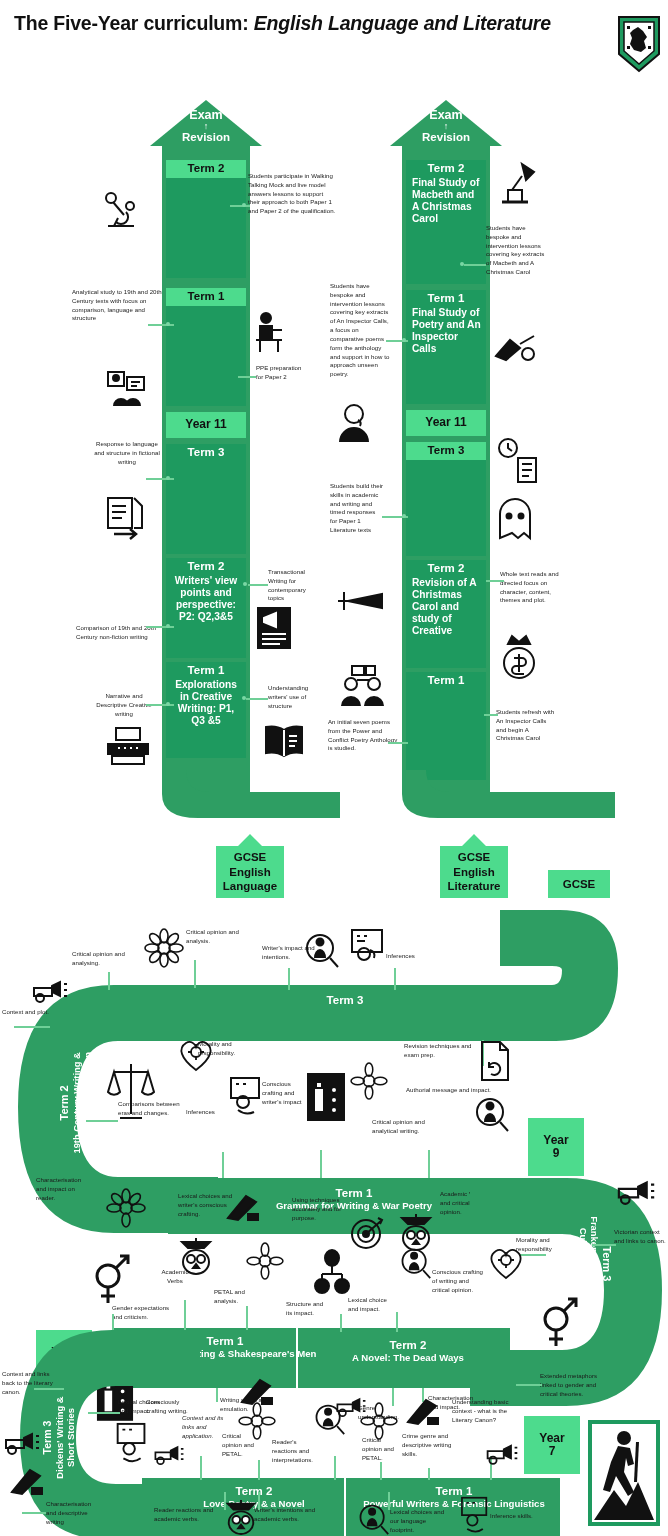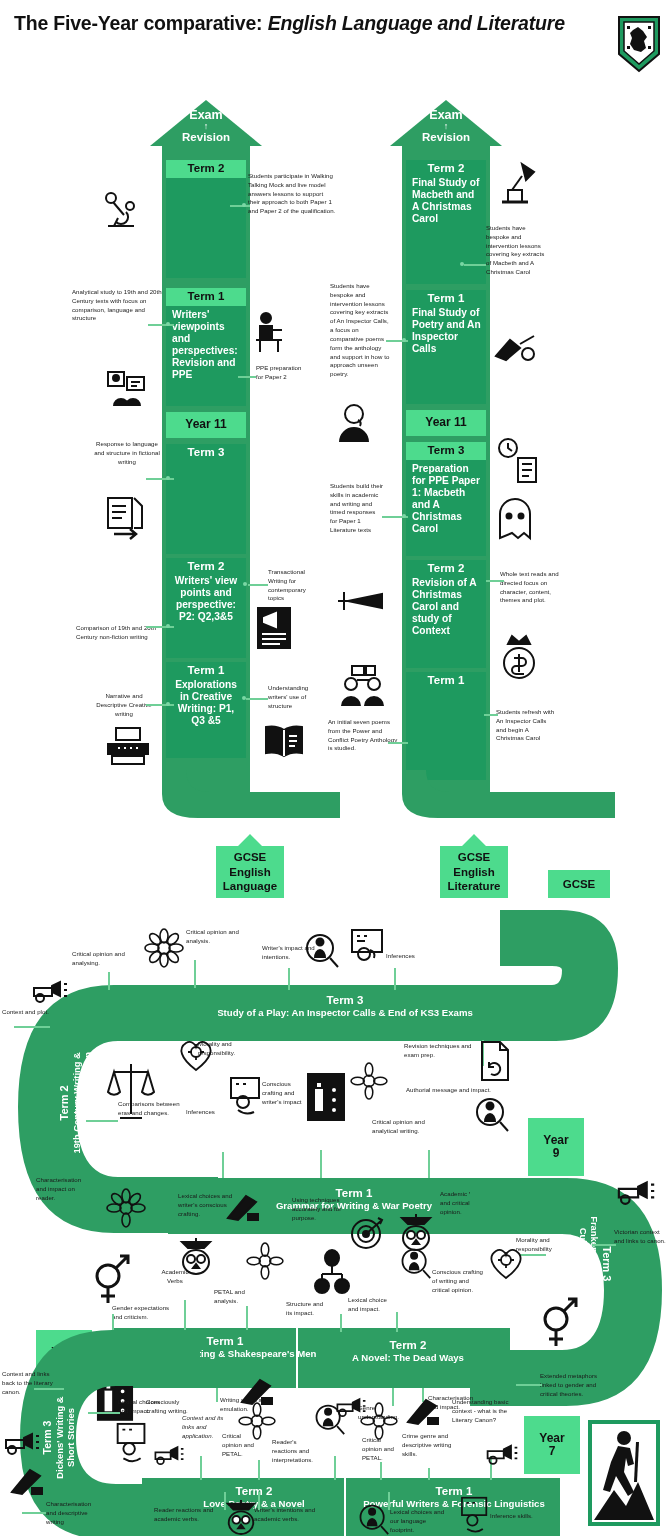--- a/index.html
+++ b/index.html
@@ -88,21 +88,21 @@
   #hiker{position:absolute;box-sizing:border-box;border:4px solid #1e9a5f;background:#fff;}
 
   svg{display:block;overflow:visible;}
   .ico{position:absolute;}
 </style>
 </head>
 <body>
 
 <div class="abs" id="header">
   <div id="title">
-    <span>The Five-Year comparative: </span><span class="ital">English Language and Literature</span>
+    <span>The Five-Year curriculum: </span><span class="ital">English Language and Literature</span>
   </div>
   <div id="crest">
     <svg width="42" height="56" viewBox="0 0 42 56">
       <path d="M1 1 H41 V38 L21 55 L1 38 Z" fill="#1e9a5f" stroke="#111" stroke-width="2"></path>
       <path d="M6 6 H36 V35 L21 48 L6 35 Z" fill="#ffffff" stroke="#111" stroke-width="1.5"></path>
       <g fill="#111">
         <path d="M15 14 l5 -3 l5 4 l4 6 l-3 4 l2 7 l-5 4 l-7 -2 l-4 -6 l2 -6 l-2 -5 z"></path>
         <path d="M9 10 l3 0 l0 3 l-3 0 z M30 10 l3 0 l0 3 l-3 0 z M9 30 l3 0 l0 3 l-3 0 z M30 30 l3 0 l0 3 l-3 0 z"></path>
       </g>
     </svg>
@@ -111,21 +111,20 @@
 
 <div class="arrow-head abs" style="left:150px;top:100px;"></div>
 <div class="shaft abs" style="left:162px;top:146px;width:88px;height:648px;"></div>
 
 <div class="abs term-box dark" style="left:166px;top:160px;width:80px;height:118px;">
   <div class="term-head light" style="margin:-2px -4px 3px -4px;padding:2px 0;">Term 2</div>
 </div>
 
 <div class="abs term-box dark" style="left:166px;top:288px;width:80px;height:118px;">
   <div class="term-head light" style="margin:-2px -4px 3px -4px;padding:2px 0;">Term 1</div>
-  <div class="term-body" style="text-align:left;padding-left:2px;">Writers' viewpoints and perspectives: Revision and PPE</div>
 </div>
 
 <div class="abs year-chip light" style="left:166px;top:412px;width:80px;height:26px;">Year 11</div>
 
 <div class="abs term-box dark" style="left:166px;top:444px;width:80px;height:110px;">
   <div class="term-head">Term 3</div>
 </div>
 
 <div class="abs term-box dark" style="left:166px;top:558px;width:80px;height:100px;">
   <div class="term-head">Term 2</div>
@@ -159,26 +158,25 @@
 
 <div class="abs term-box dark" style="left:406px;top:290px;width:80px;height:114px;">
   <div class="term-head">Term 1</div>
   <div class="term-body" style="text-align:left;padding-left:2px;">Final Study of Poetry and An Inspector Calls</div>
 </div>
 
 <div class="abs year-chip light" style="left:406px;top:410px;width:80px;height:26px;">Year 11</div>
 
 <div class="abs term-box dark" style="left:406px;top:442px;width:80px;height:114px;">
   <div class="term-head light" style="margin:-2px -4px 3px -4px;padding:2px 0;">Term 3</div>
-  <div class="term-body" style="text-align:left;padding-left:2px;">Preparation for PPE Paper 1: Macbeth and A Christmas Carol</div>
 </div>
 
 <div class="abs term-box dark" style="left:406px;top:560px;width:80px;height:108px;">
   <div class="term-head">Term 2</div>
-  <div class="term-body" style="text-align:left;padding-left:2px;">Revision of A Christmas Carol and study of Context</div>
+  <div class="term-body" style="text-align:left;padding-left:2px;">Revision of A Christmas Carol and study of Creative</div>
 </div>
 
 <div class="abs term-box dark" style="left:406px;top:672px;width:80px;height:108px;">
   <div class="term-head">Term 1</div>
 </div>
 
 <div class="abs" style="left:150px;top:770px;width:190px;height:60px;">
   <svg width="190" height="60" viewBox="0 0 190 60">
     <path d="M12 0 L12 24 Q12 48 48 48 L190 48 L190 22 L60 22 Q36 22 36 0 Z" fill="#2e9e63"></path>
   </svg>
@@ -380,21 +378,20 @@
   <svg width="46" height="50" viewBox="0 0 46 50" fill="none" stroke="#111" stroke-width="2">
     <path d="M12 12 l4 -8 l7 6 l7 -6 l4 8 z" fill="#111"></path>
     <circle cx="23" cy="31" r="15"></circle>
       <path d="M23 22 v18 M18 26 h8 a4 4 0 0 1 0 8 h-6 a4 4 0 0 0 0 8 h8"></path>
   </svg>
 </div>
 
 <div class="band" style="left:150px;top:985px;width:390px;height:56px;"></div>
 <div class="band-label" style="left:160px;top:993px;width:370px;">
   <div class="band-term">Term 3</div>
-  <div class="band-sub">Study of a Play: An Inspector Calls &amp; End of KS3 Exams</div>
 </div>
 
 <div class="abs" style="left:500px;top:910px;width:120px;height:135px;">
   <svg width="120" height="135" viewBox="0 0 120 135">
     <path d="M0 0 H60 Q118 0 118 58 Q118 131 56 131 H0 V75 H52 Q62 75 62 60 Q62 56 52 56 H0 Z" fill="#2e9e63"></path>
   </svg>
 </div>
 
 <div class="abs" style="left:18px;top:985px;width:200px;height:250px;">
   <svg width="200" height="250" viewBox="0 0 200 250">

